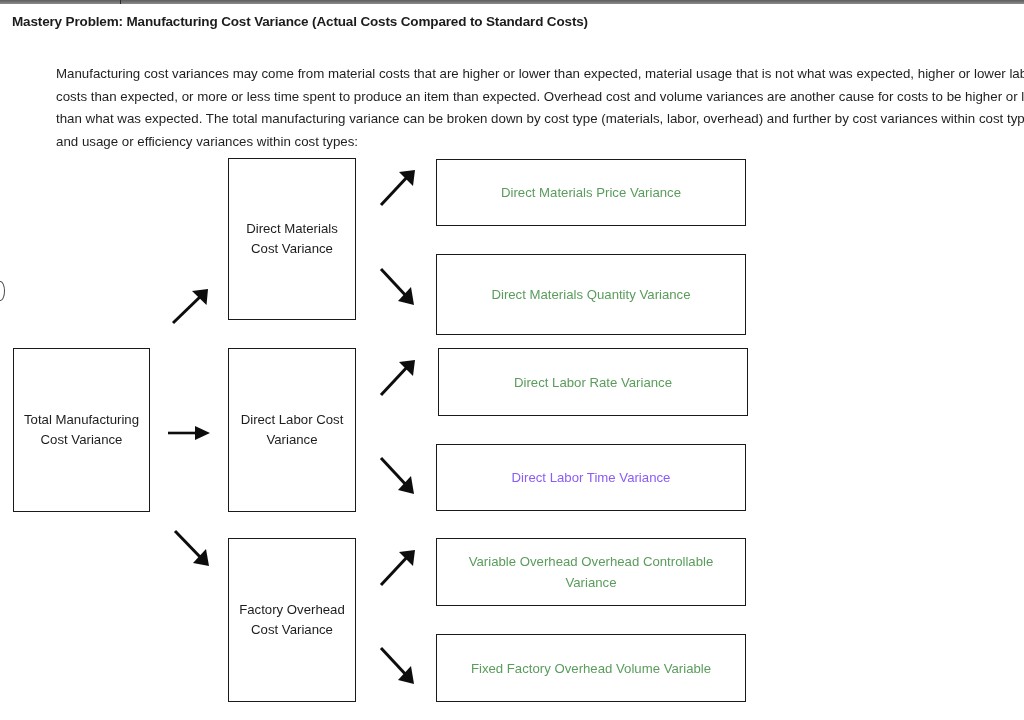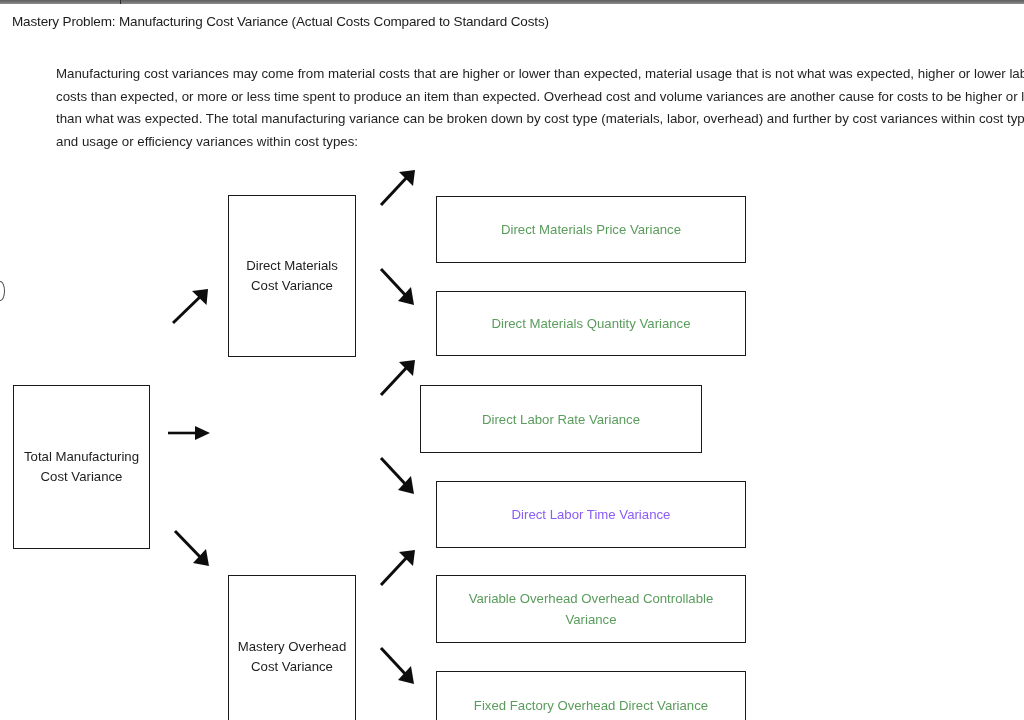--- a/index.html
+++ b/index.html
@@ -39,21 +39,21 @@
     border-radius: 50%;
     background: #ffffff;
   }
 
   
   .heading {
     position: absolute;
     left: 12px; top: 14px;
     width: 900px;
     font-size: 13.5px;
-    font-weight: normal;
+    font-weight: bold;
     letter-spacing: -0.15px;
     color: #1c1c1c;
   }
   .intro {
     position: absolute;
     left: 12px; top: 50px;
     width: 1004px;
     font-size: 13.3px;
     line-height: 22.4px;
     color: #1f1f1f;
@@ -69,21 +69,20 @@
 
   .node {
     position: absolute;
     box-sizing: border-box;
     border: 1.6px solid #1a1a1a;
     background: #ffffff;
     display: flex;
     align-items: center;
     justify-content: center;
     text-align: center;
-    margin-top: 37px;
   }
   .node .node-label {
     display: block;
     width: 100%;
     padding: 0 8px;
     box-sizing: border-box;
   }
 
   
   .node-l1, .node-l2 {
@@ -98,22 +97,22 @@
     line-height: 21px;
   }
 
   
   #node-total          { left: 13px;  top: 348px; width: 137px; height: 164px; }
   #node-materials      { left: 228px; top: 158px; width: 128px; height: 162px; justify-content: center; }
   #node-labor          { left: 228px; top: 348px; width: 128px; height: 164px; }
   #node-overhead       { left: 228px; top: 538px; width: 128px; height: 164px; }
 
   #node-dm-price       { left: 436px; top: 159px; width: 310px; height: 67px; }
-  #node-dm-quantity    { left: 436px; top: 254px; width: 310px; height: 65px; text-align: center; }
-  #node-dl-rate        { left: 420px; top: 348px; width: 282px; height: 68px; }
+  #node-dm-quantity    { left: 436px; top: 254px; width: 310px; height: 81px; text-align: center; }
+  #node-dl-rate        { left: 438px; top: 348px; width: 310px; height: 68px; }
   #node-dl-time        { left: 436px; top: 444px; width: 310px; height: 67px; }
   #node-vfoh           { left: 436px; top: 538px; width: 310px; height: 68px; }
   #node-ffoh           { left: 436px; top: 634px; width: 310px; height: 68px; }
 
   
   .arrow {
     position: absolute;
     overflow: visible;
   }
   .arrow svg { display: block; }
@@ -145,23 +144,26 @@
 <div class="diagram">
 
   <div class="node node-l1" id="node-total">
     <span class="node-label">Total Manufacturing Cost Variance</span>
   </div>
 
   <div class="node node-l2" id="node-materials">
     <span class="node-label">Direct Materials Cost Variance</span>
   </div>
 
+  <div class="node node-l2" id="node-labor">
+    <span class="node-label">Direct Labor Cost Variance</span>
+  </div>
 
   <div class="node node-l2" id="node-overhead">
-    <span class="node-label">Mastery Overhead Cost Variance</span>
+    <span class="node-label">Factory Overhead Cost Variance</span>
   </div>
 
   <div class="node node-l3" id="node-dm-price">
     <span class="node-label" style="color: rgb(90, 156, 92);">Direct Materials Price Variance</span>
   </div>
 
   <div class="node node-l3" id="node-dm-quantity">
     <span class="node-label" style="color: rgb(90, 156, 92);">Direct Materials Quantity Variance</span>
   </div>
 
@@ -171,21 +173,21 @@
 
   <div class="node node-l3" id="node-dl-time">
     <span class="node-label" style="color: #8b5cf6;">Direct Labor Time Variance</span>
   </div>
 
   <div class="node node-l3" id="node-vfoh">
     <span class="node-label" style="color: rgb(90, 156, 92);">Variable Overhead Overhead Controllable Variance</span>
   </div>
 
   <div class="node node-l3" id="node-ffoh">
-    <span class="node-label" style="color: rgb(90, 156, 92);">Fixed Factory Overhead Direct Variance</span>
+    <span class="node-label" style="color: rgb(90, 156, 92);">Fixed Factory Overhead Volume Variable</span>
   </div>
 
   <div class="arrow" id="arrow-total-materials">
     <svg width="42" height="38" viewBox="0 0 42 38">
       <line x1="3" y1="35" x2="33" y2="6" stroke="#0d0d0d" stroke-width="3"></line>
       <polygon points="38,1 36.5,17 22,3" fill="#0d0d0d"></polygon>
     </svg>
   </div>
 
   <div class="arrow" id="arrow-total-labor">

